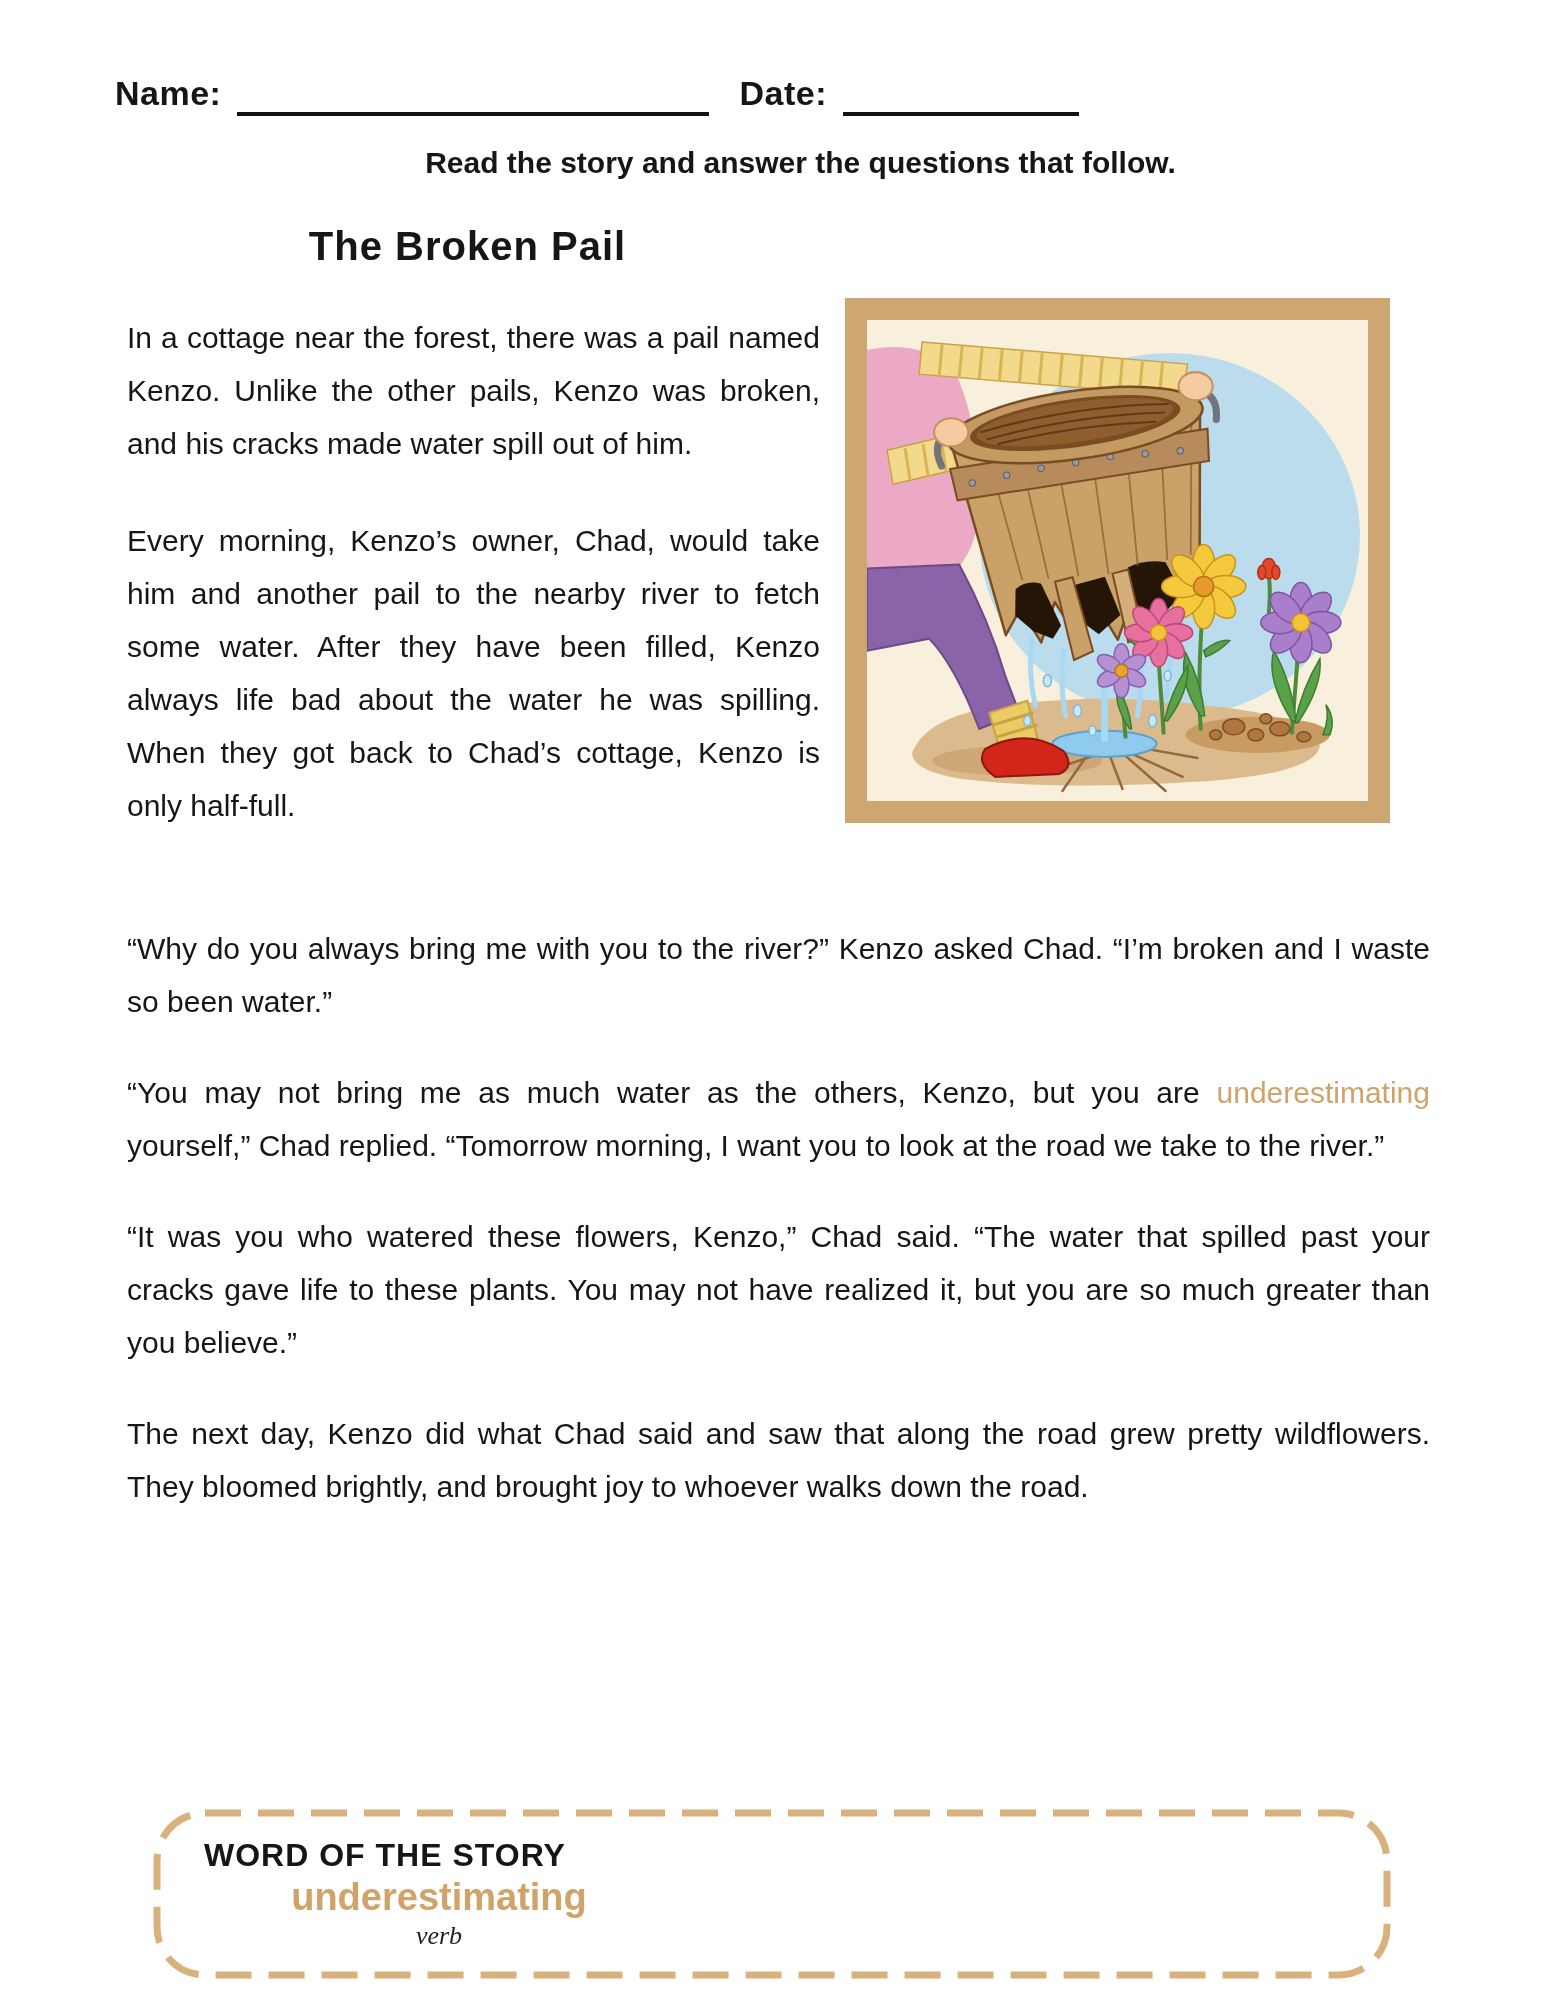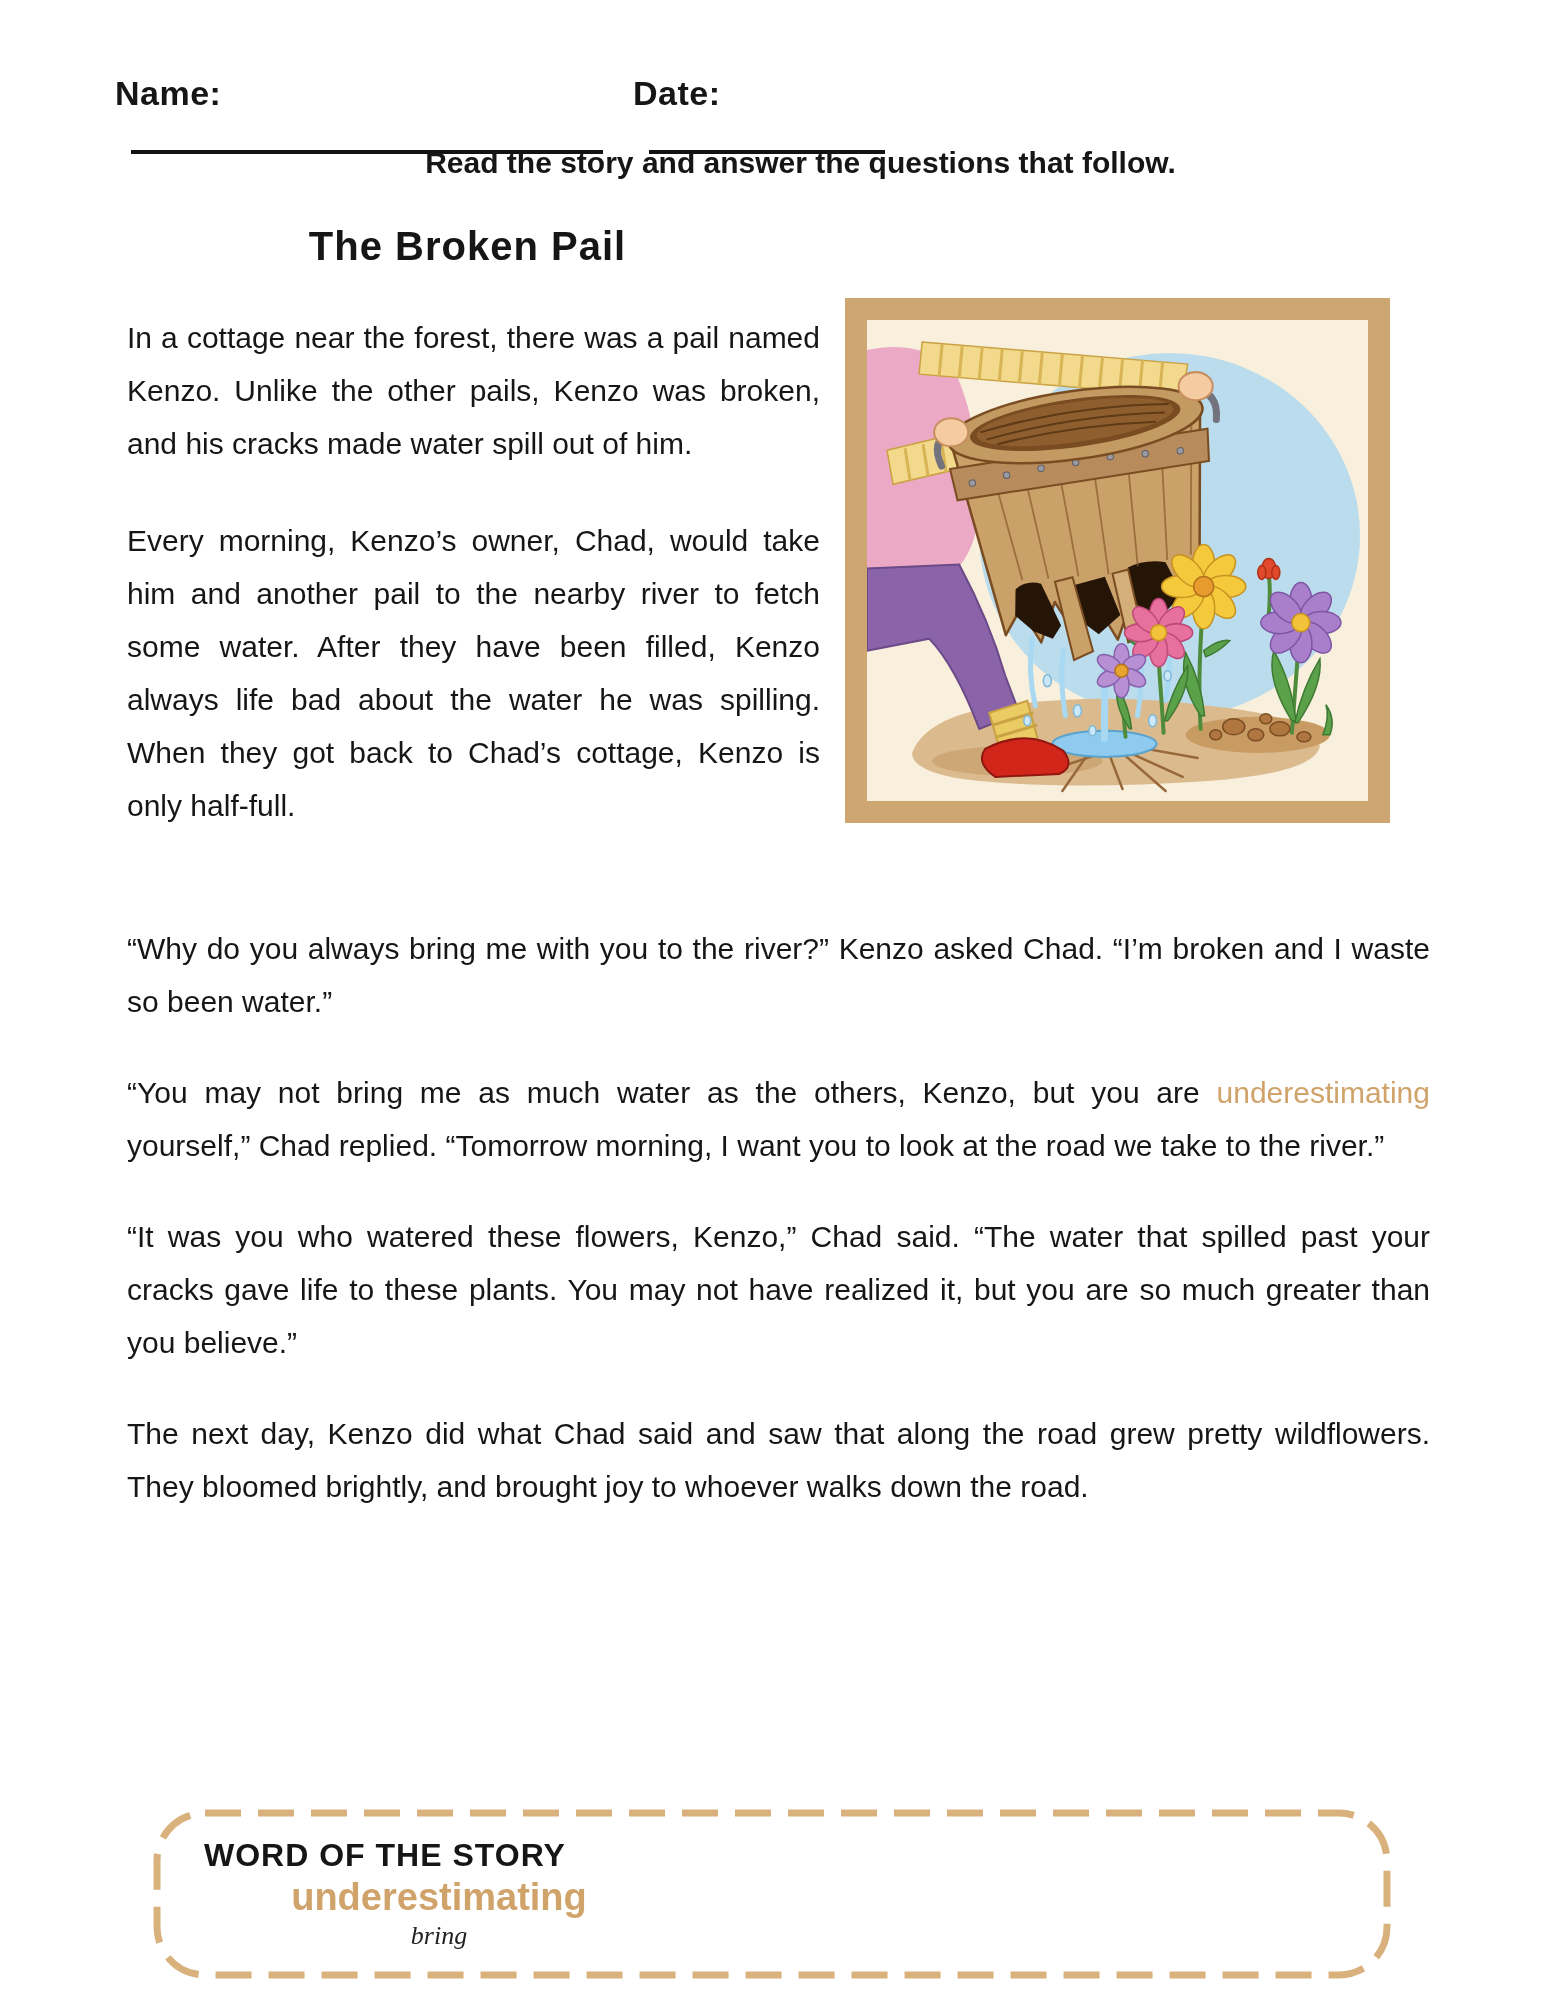--- a/index.html
+++ b/index.html
@@ -3,21 +3,21 @@
 <meta charset="utf-8">
 <style>
   html,body { margin:0; padding:0; background:#ffffff; }
   .page {
     position:relative; width:1545px; height:2000px; background:#ffffff;
     font-family:"Liberation Sans","DejaVu Sans",sans-serif; color:#161616;
     overflow:hidden;
   }
   
   .header-row { position:absolute; top:76px; left:115px; width:1315px; display:flex; align-items:flex-end; }
-  .field { display:flex; align-items:flex-start;flex-direction:column; }
+  .field { display:flex; align-items:flex-end; }
   .field-label { font-size:34px; font-weight:700; letter-spacing:0.5px; line-height:1; padding-bottom:6px; }
   .writing-line { display:inline-block; border-bottom:4px solid #121212; height:34px; }
   .name-line { width:472px; margin-left:16px; }
   .date-field { margin-left:30px; }
   .date-line { width:236px; margin-left:16px; }
   .instruction { position:absolute; top:146px; left:0; width:1545px; text-align:center; font-size:30px; font-weight:600;padding-left:28px; }
 
   
   .main-columns { position:absolute; top:208px; left:115px; width:1315px; display:flex; }
   .left-col { width:705px; }
@@ -282,17 +282,17 @@
     <p class="story-para">The next day, Kenzo did what Chad said and saw that along the road grew pretty wildflowers. They bloomed brightly, and brought joy to whoever walks down the road.</p>
   </div>
 
   <div class="word-box">
     <svg class="dash-border" width="1240" height="172" viewBox="0 0 1240 172">
       <rect x="5" y="5" width="1230" height="162" rx="48" ry="48" fill="none" stroke="#D9B17C" stroke-width="7" stroke-dasharray="36 17"></rect>
     </svg>
     <div class="wb-left">
       <div class="wb-heading">WORD OF THE STORY</div>
       <div class="wb-word">underestimating</div>
-      <div class="wb-pos">bring</div>
+      <div class="wb-pos">verb</div>
     </div>
   </div>
 
 </div>
 
 </body></html>

